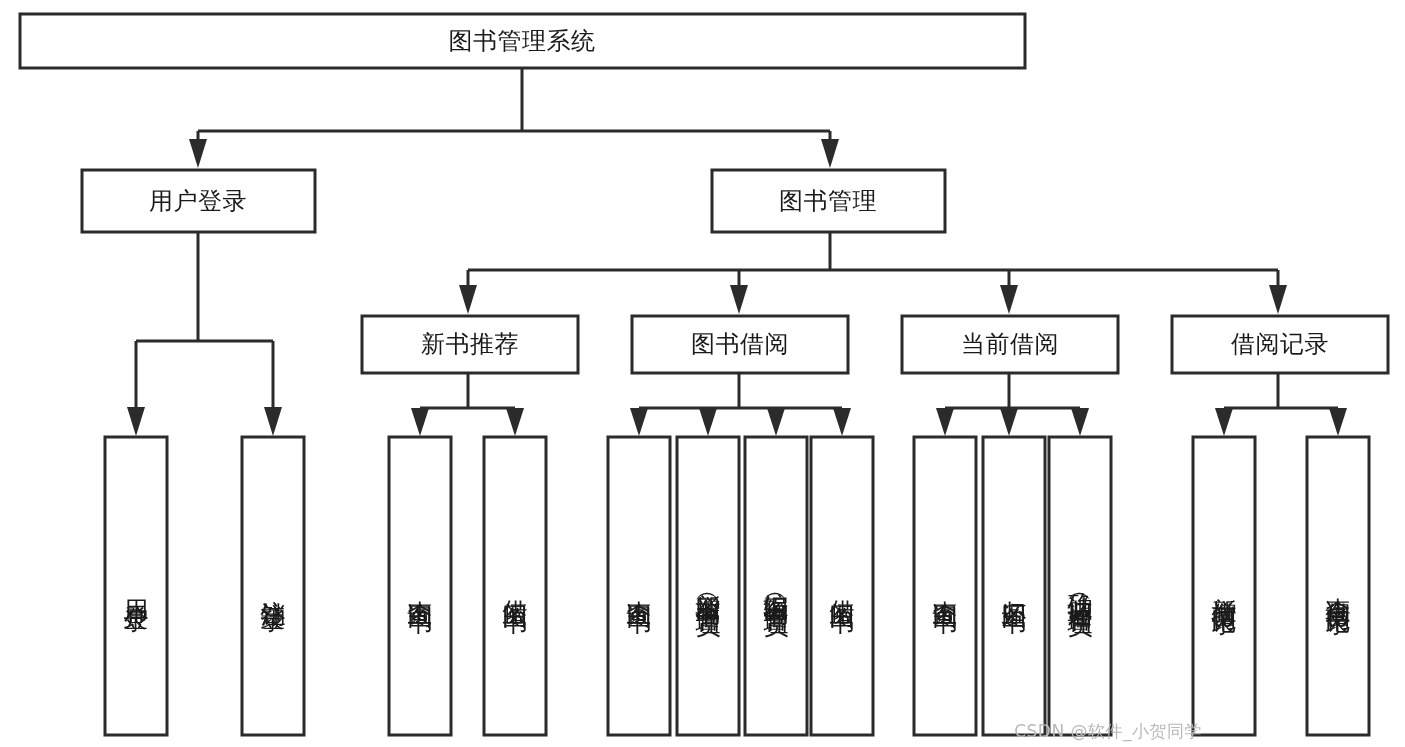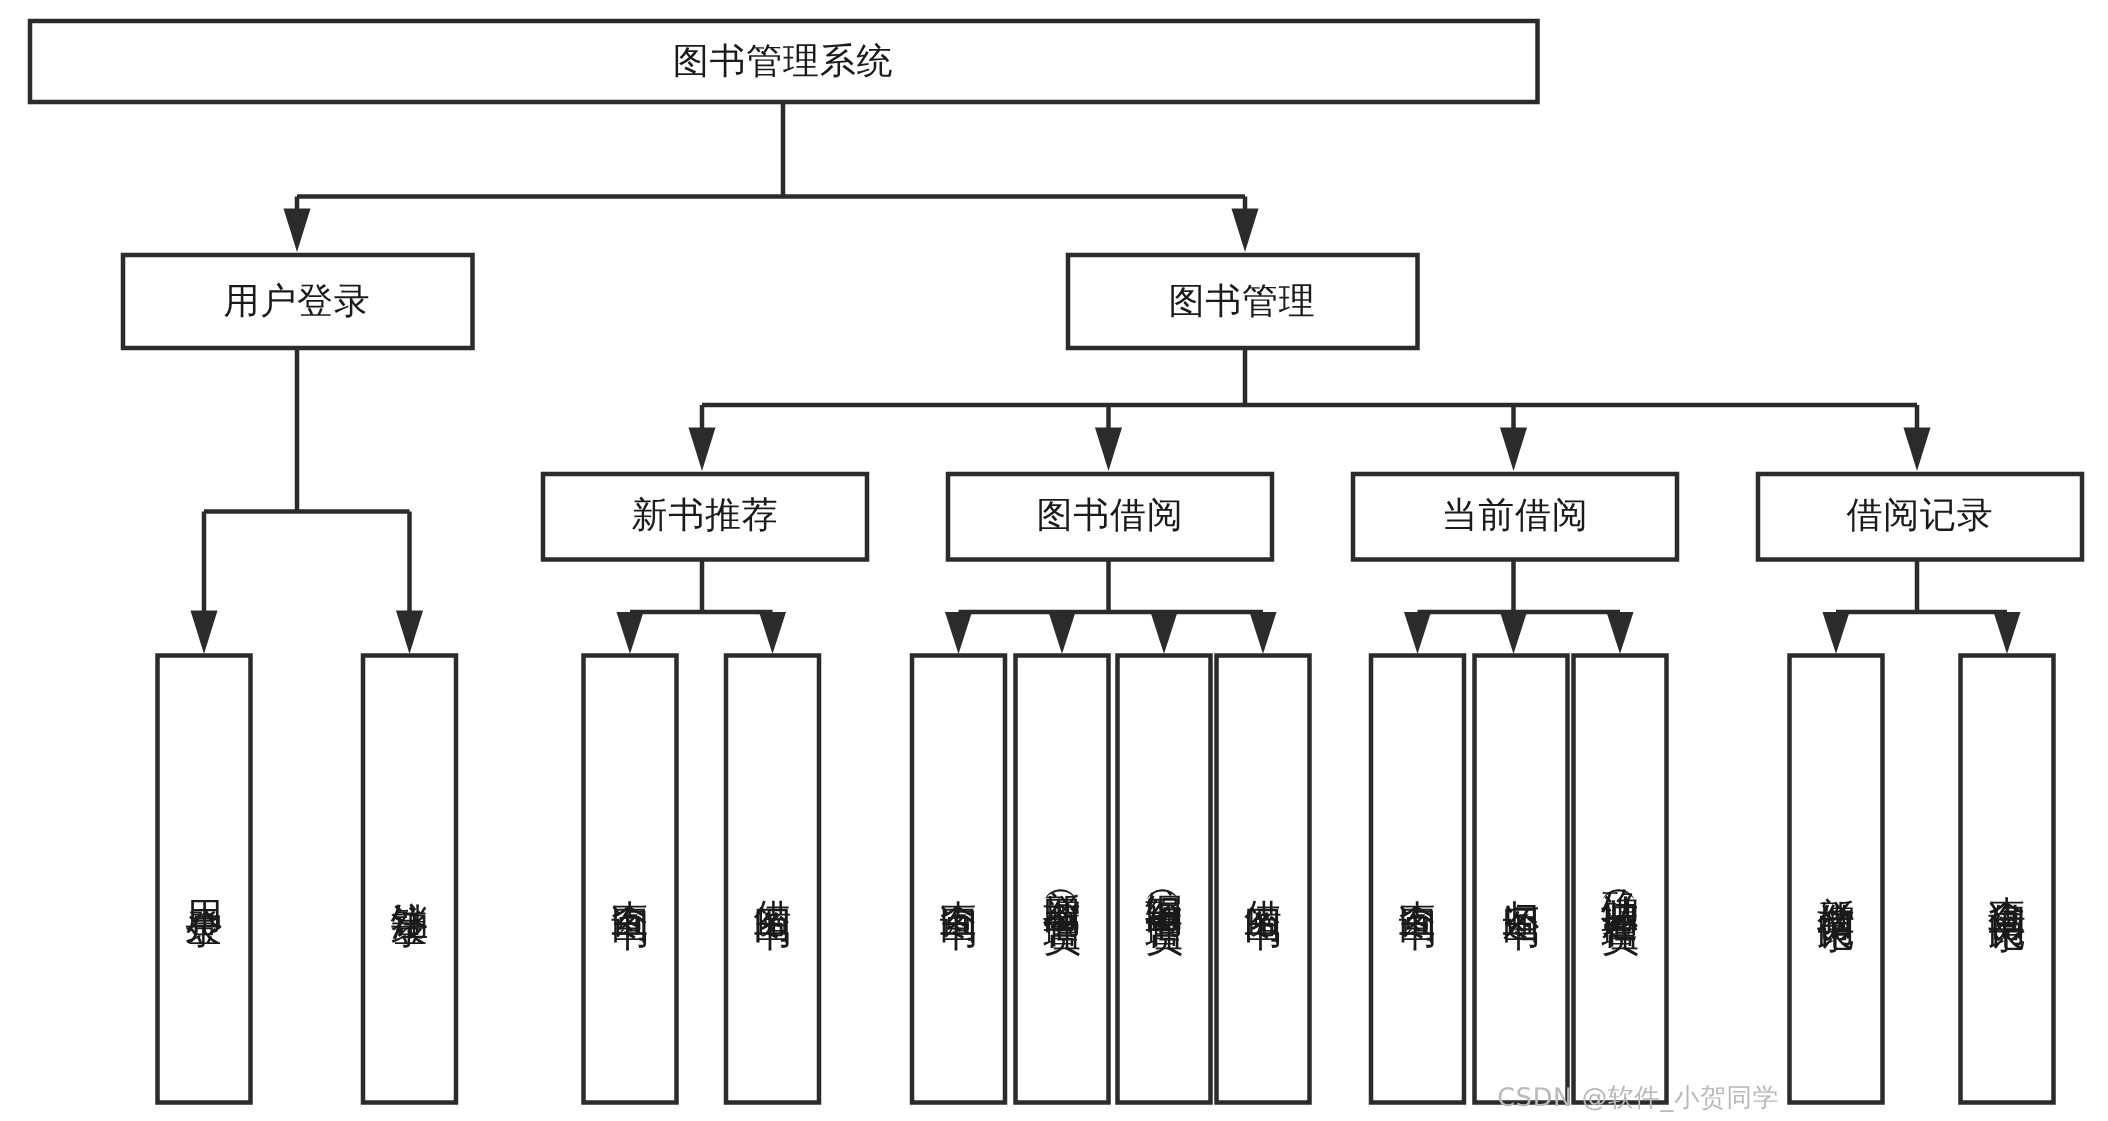--- a/index.html
+++ b/index.html
@@ -61,21 +61,21 @@
     letter-spacing: 3px;
     display: flex;
     align-items: center;
     justify-content: center;
     text-align: center;
     white-space: nowrap;
     pointer-events: none;
   }
   .watermark {
     position: absolute;
-    right: 20px;
+    right: 4px;
     bottom: 4px;
     font-family: "DejaVu Sans", "Liberation Sans", sans-serif;
     font-size: 17px;
     color: #b9b9b9;
     white-space: nowrap;
     letter-spacing: 0.5px;
   }
 </style>
 </head>
 <body>

